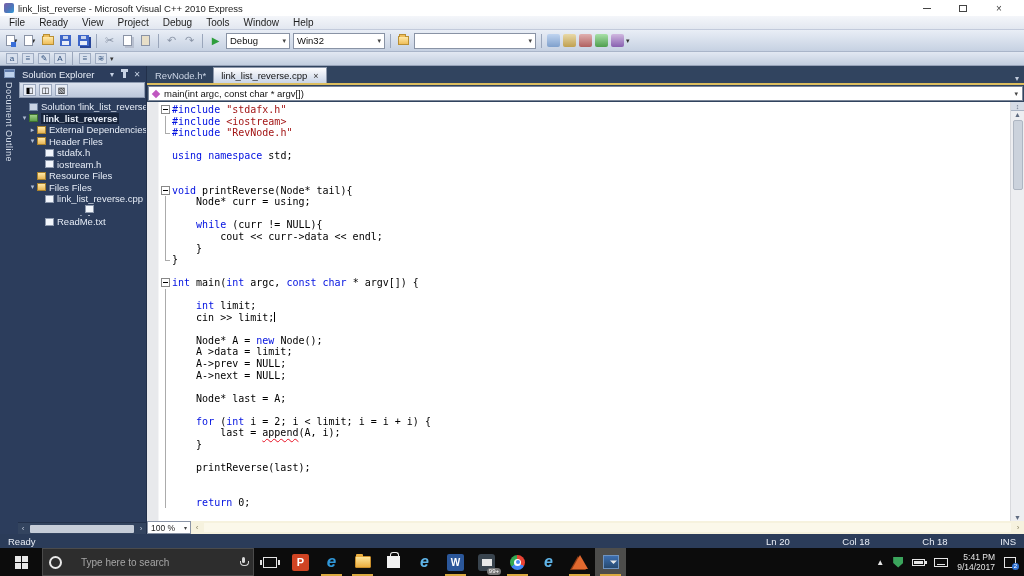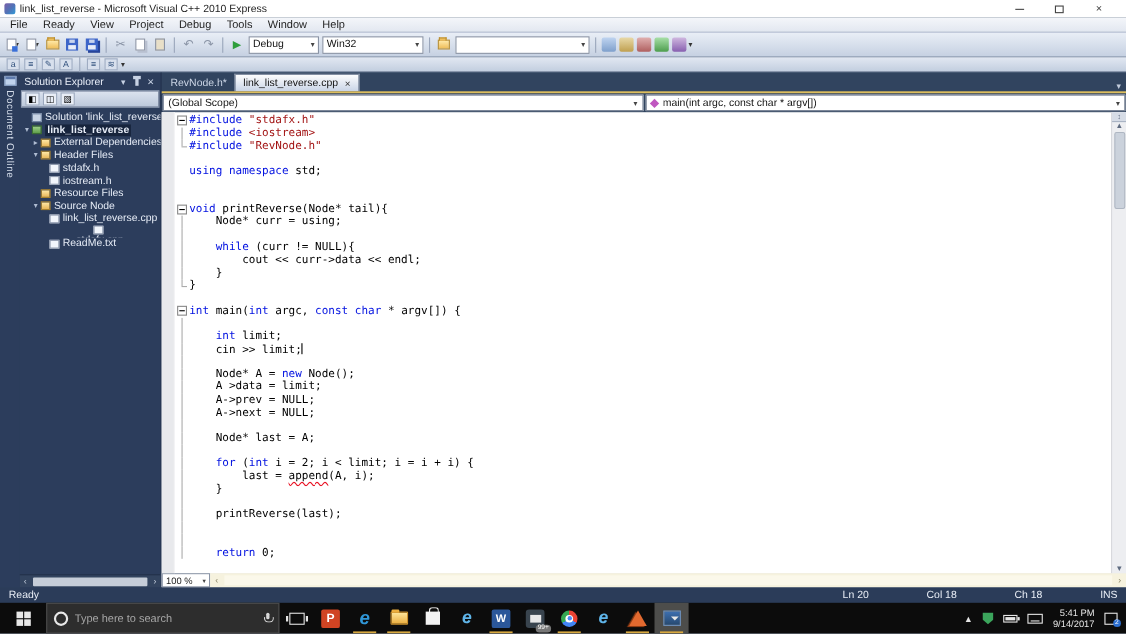--- a/index.html
+++ b/index.html
@@ -144,21 +144,21 @@
   .statusbar{ height:14px; flex:none; background:#2B3C59; color:#E9EEF6; font-size:9.5px;
     display:flex; align-items:center; padding:0 8px;}
   .st-right{ margin-left:auto; display:flex; width:250px; justify-content:space-between;}
 
   
   .taskbar{ height:28px; flex:none; background:#0C0C0C; display:flex; align-items:stretch;}
   .startbtn{ width:42px; display:flex; align-items:center; justify-content:center;}
   .winflag{ width:13px; height:13px; display:grid; grid-template-columns:6px 6px; grid-template-rows:6px 6px; gap:1px;}
   .winflag i{ background:#E8E8E8;}
   .searchbox{ width:212px; background:#2D2D2D; border:1px solid #4B4B4B; display:flex;
-    align-items:center; padding:0 6px; gap:6px; color:#A6A6A6; font-size:10px;}
+    align-items:center; padding:0 6px; gap:19px; color:#A6A6A6; font-size:10px;}
   .cortana{ width:13px; height:13px; border:2px solid #E8E8E8; border-radius:50%; flex:none;}
   .micd{ margin-left:auto; width:7px; height:10px; position:relative; flex:none;}
   .micd::before{ content:""; position:absolute; left:2px; top:0; width:3px; height:6px;
     background:#D8D8D8; border-radius:2px;}
   .micd::after{ content:""; position:absolute; left:0; top:4px; width:7px; height:4px;
     border:1px solid #D8D8D8; border-top:none; border-radius:0 0 4px 4px;}
   .appslot{ width:31px; display:flex; align-items:center; justify-content:center; position:relative;}
   .appslot.open::after{ content:""; position:absolute; left:5px; right:5px; bottom:0; height:2px; background:#D9A93F;}
   .appslot.active{ background:#4D4D4B;}
   .ticon{ width:17px; height:17px; display:flex; align-items:center; justify-content:center;
@@ -350,21 +350,21 @@
             <span class="lbl">iostream.h</span>
           </div>
           <div class="trow" style="padding-left: 10px;">
             <span class="arrow"></span>
             <span class="ti ti-folder"></span>
             <span class="lbl">Resource Files</span>
           </div>
           <div class="trow" style="padding-left: 10px;">
             <span class="arrow">▾</span>
             <span class="ti ti-folder"></span>
-            <span class="lbl">Source Node</span>
+            <span class="lbl">Files Files</span>
           </div>
           <div class="trow" style="padding-left: 18px;">
             <span class="arrow"></span>
             <span class="ti ti-file"></span>
             <span class="lbl">link_list_reverse.cpp</span>
           </div>
           <div class="trow" style="padding-left: 18px; flex-direction: column;">
             <span class="arrow"></span>
             <span class="ti ti-file"></span>
             <span class="lbl">stdafx.cpp</span>
@@ -389,24 +389,20 @@
           </div>
           <div class="tab active">
             <span>link_list_reverse.cpp</span>
             <span class="close">×</span>
           </div>
           <div class="tabfill"></div>
           <span class="tabcaret">▾</span>
         </div>
       <div class="goldline"></div>
       <div class="navbar">
-        <div class="navcombo">
-          <span class="txt">(Global Scope)</span>
-            <span class="car">▾</span>
-        </div>
         <div class="navcombo">
           <span class="mico"></span>
           <span class="txt">main(int argc, const char * argv[])</span>
             <span class="car">▾</span>
         </div>
       </div>
       <div class="codewrap">
         <div class="indmargin"></div>
         <div class="codecol" id="codecol">
             <div class="cl"><span class="og"><span class="obox"></span></span><span><span class="tk-k">#include</span><span class="tk-p"> </span><span class="tk-s">"stdafx.h"</span></span></div>

